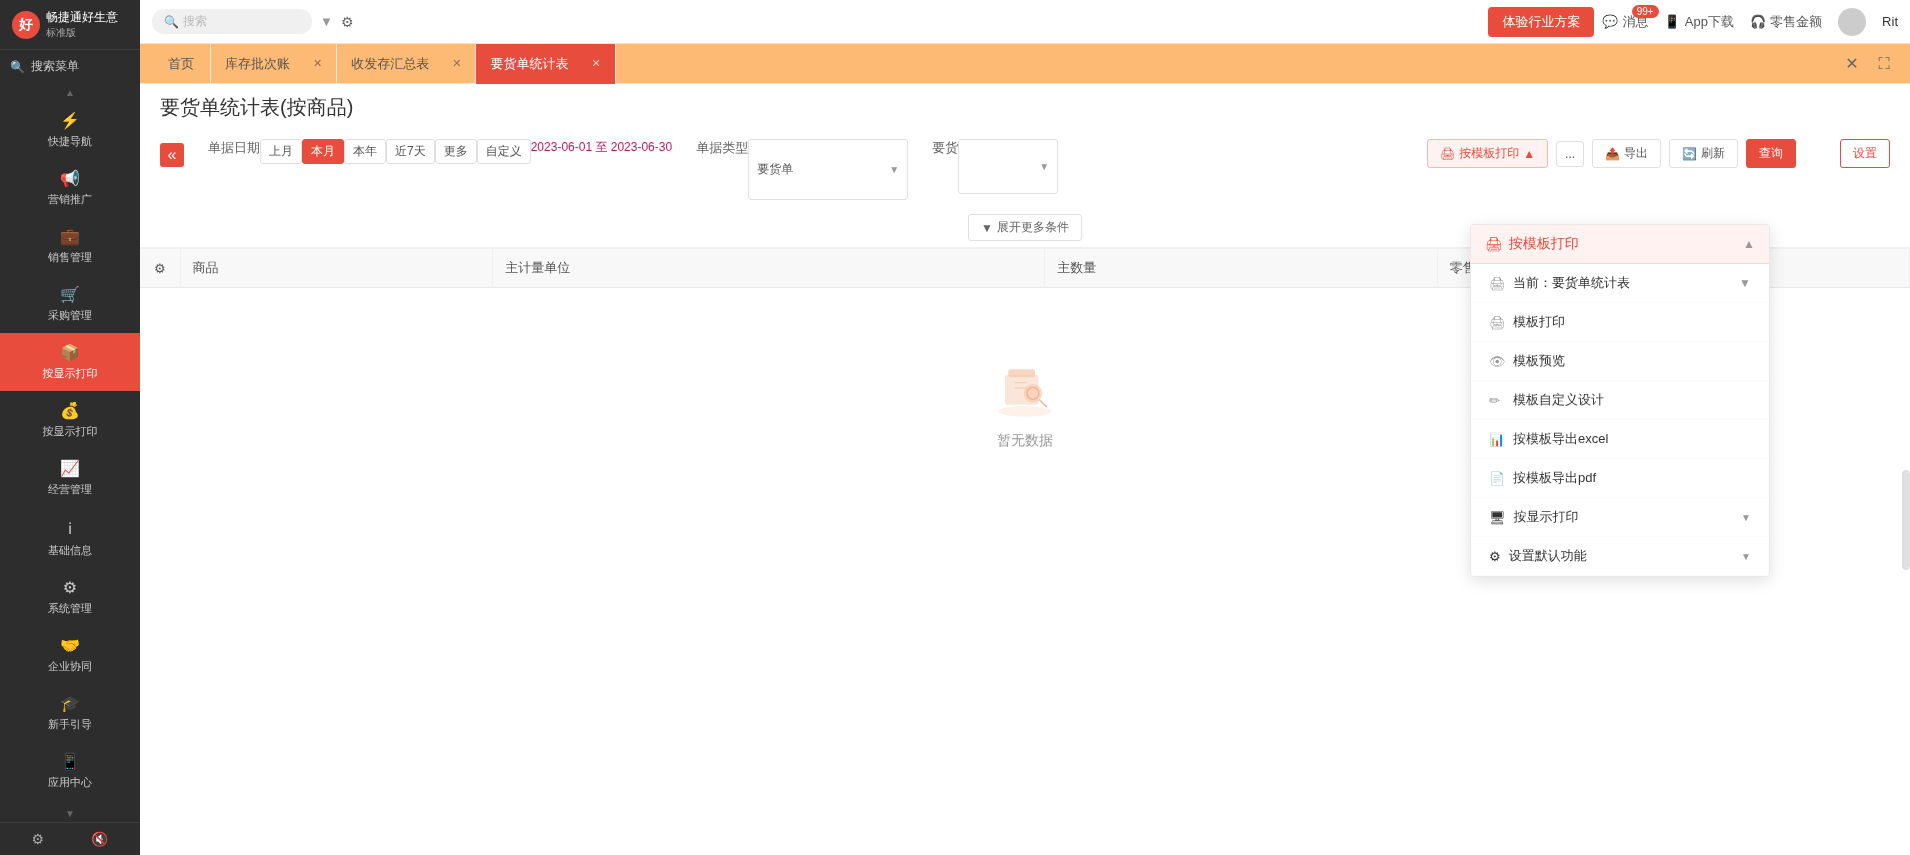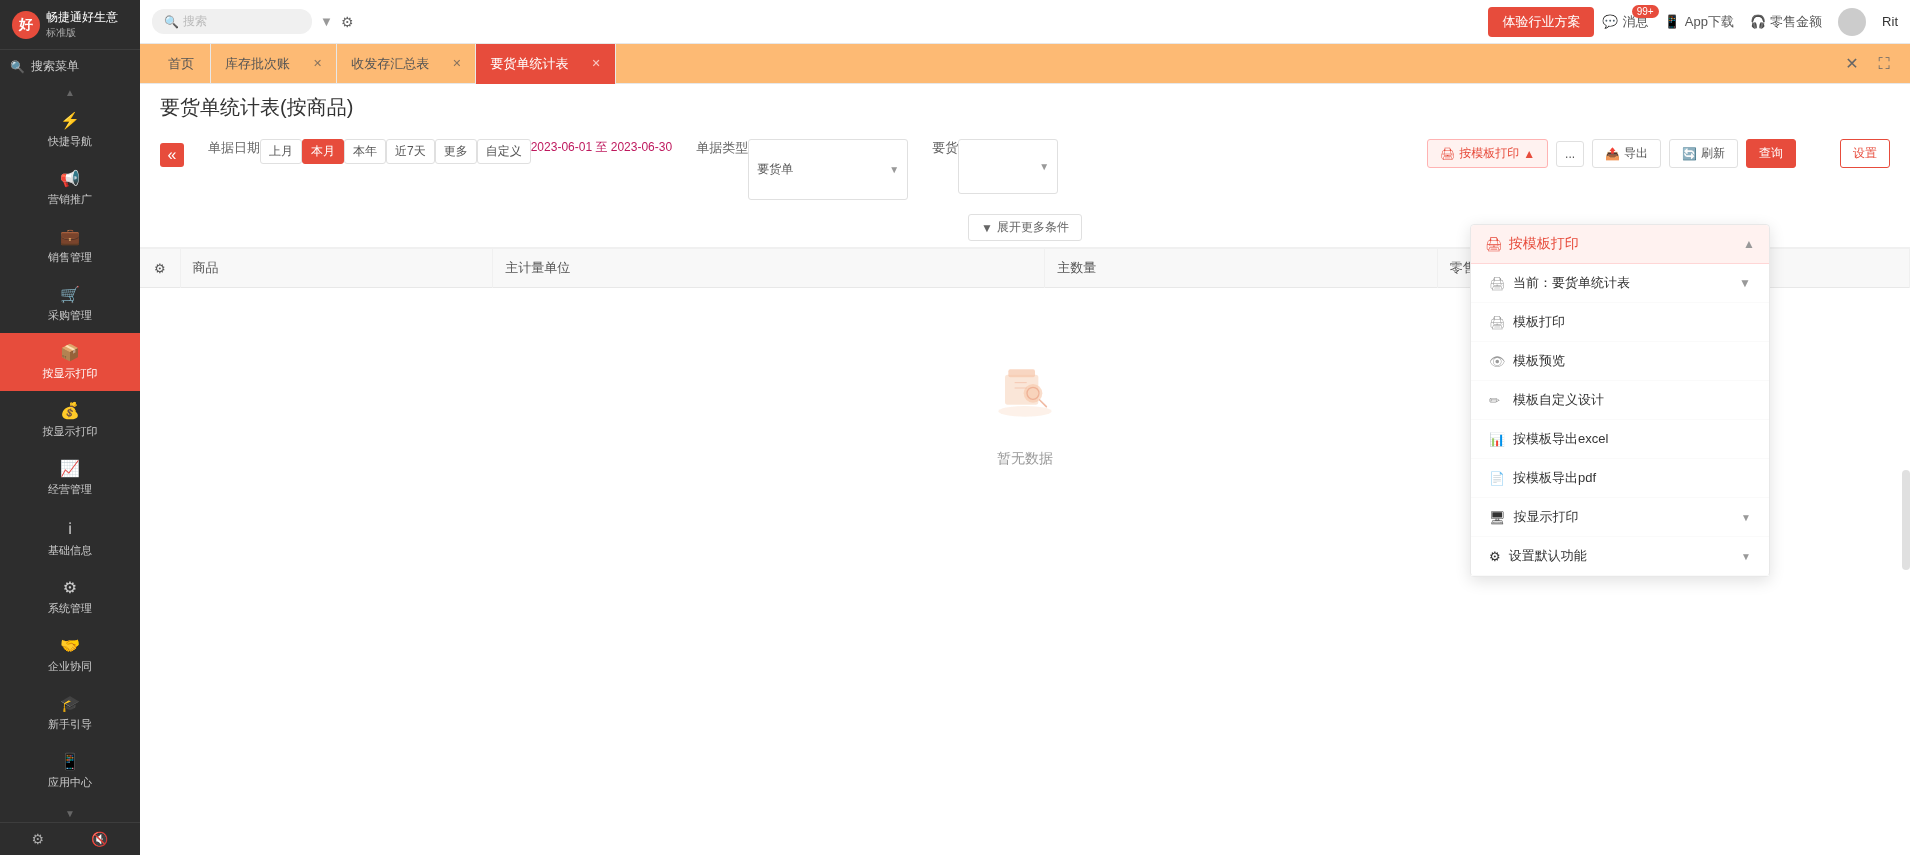--- a/index.html
+++ b/index.html
@@ -333,21 +333,21 @@
 
     
     .empty-state {
       display: flex;
       flex-direction: column;
       align-items: center;
       justify-content: center;
       padding: 60px 20px;
       color: #999;
       font-size: 14px;
-      gap: 22px;
+      gap: 4px;
     }
     .empty-icon {
       width: 80px;
       height: 80px;
       opacity: 0.6;
     }
 
     
     .dropdown-menu {
       position: absolute;

